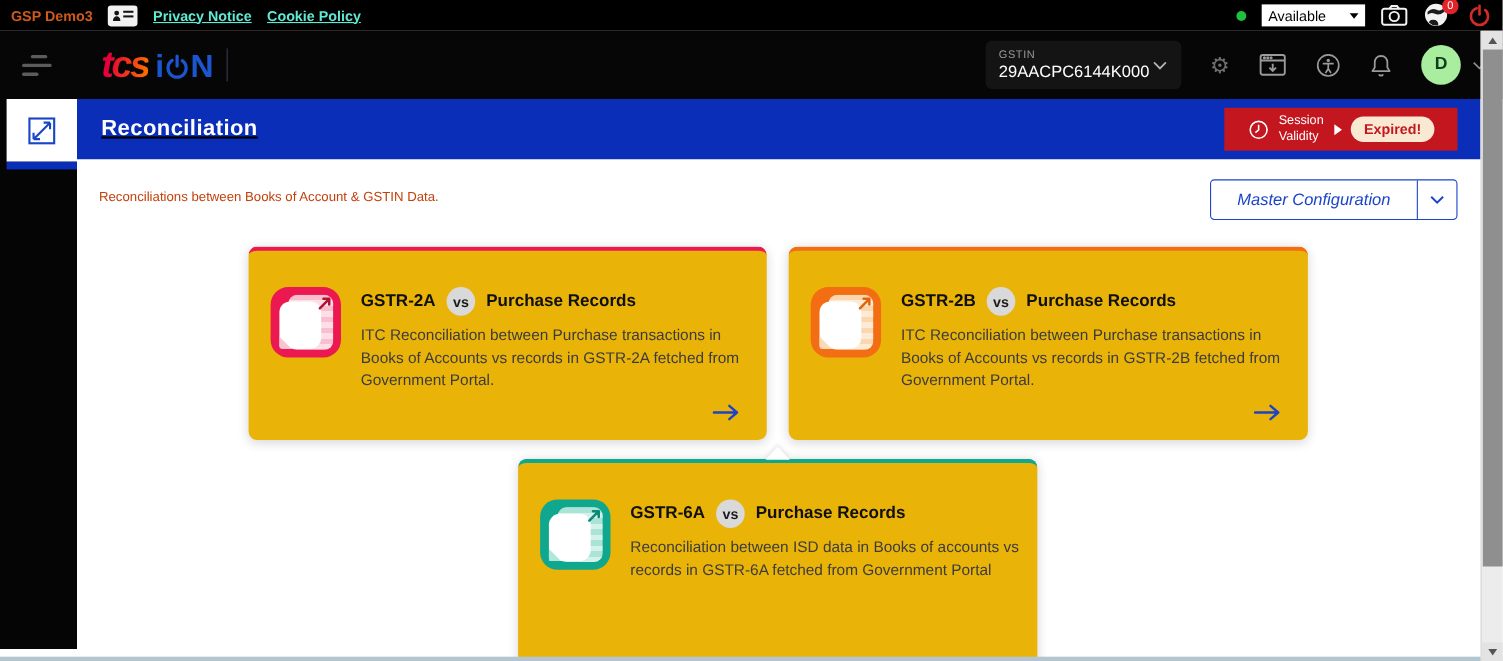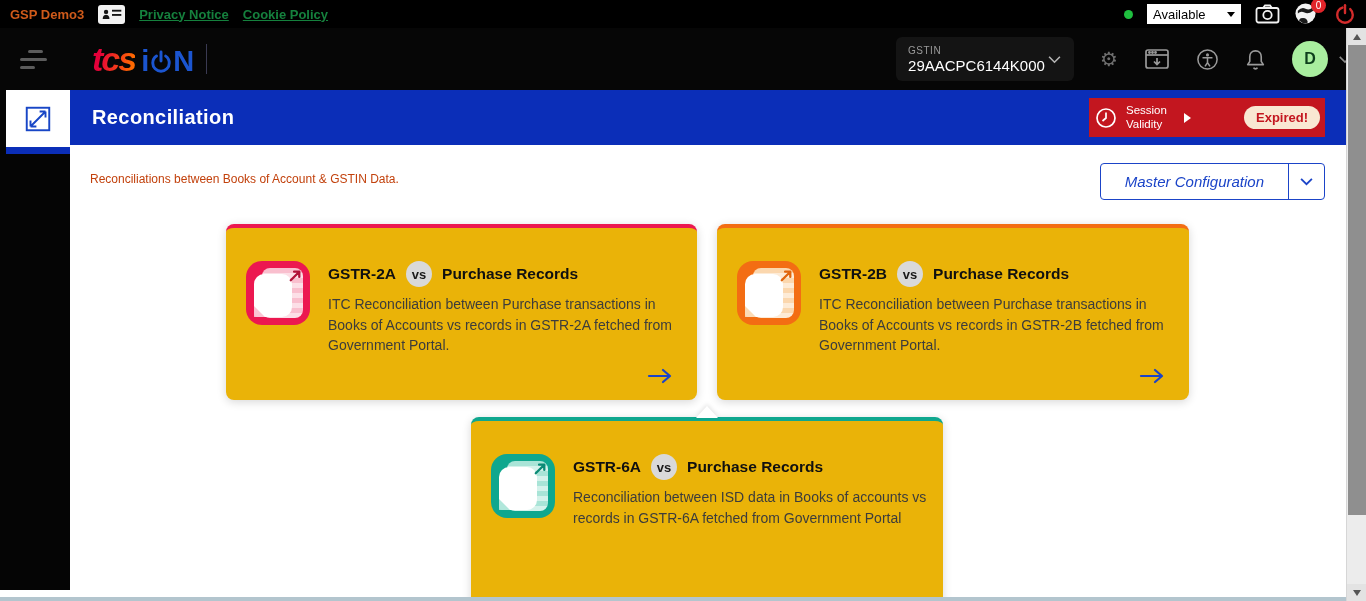--- a/index.html
+++ b/index.html
@@ -6,21 +6,21 @@
   html,body { width:1366px; height:601px; overflow:hidden; background:#fff;
               font-family:"Liberation Sans", sans-serif; }
 
   
   .topbar { position:absolute; left:0; top:0; width:1366px; height:28px;
             background:#000; display:flex; align-items:center; gap:14px;
             padding:0 10px; z-index:30; }
   .brand { color:#cf5a1a; font-weight:bold; font-size:13px; }
   .idcard { width:27px; height:19px; background:#f2f2f2; border-radius:3px;
             display:flex; align-items:center; justify-content:center; }
-  .toplink { color:#15803d; font-size:13px; font-weight:bold;
+  .toplink { color:#5eead4; font-size:13px; font-weight:bold;
              text-decoration:underline; cursor:pointer; }
   .topbar .spacer { flex:1; }
   .presence-dot { width:9px; height:9px; border-radius:50%; background:#1fbf3f; }
   .avail-select { background:#fff; color:#000; font-size:13px; height:20px;
                   width:94px; display:flex; align-items:center; padding:0 6px;
                   gap:4px; cursor:pointer; }
   .avail-select .lbl { flex:1; }
   .tri-down { width:0; height:0; border-left:4px solid transparent;
               border-right:4px solid transparent; border-top:5px solid #000; }
   .globe-wrap { position:relative; width:26px; height:24px; }
@@ -65,24 +65,24 @@
   .sidebar { position:absolute; left:0; top:90px; width:70px; height:500px;
              background:#050505; z-index:10; }
   .side-item { margin-left:6px; width:64px; height:57px; background:#fff;
                display:flex; align-items:center; justify-content:center;
                cursor:pointer; }
   .side-item-strip { margin-left:6px; width:64px; height:7px; }
 
   
   .main { position:absolute; left:70px; top:90px; width:1276px; }
   .titlebar { height:55px; display:flex; align-items:center; padding:0 22px;
-              position:relative; }
+              position:relative;text-decoration:underline; }
   .page-title { color:#fff; font-size:20px; font-weight:600; letter-spacing:0.4px; }
-  .session { position:absolute; right:21px; top:8px; height:39px; width:236px;
-             display:flex; align-items:center; gap:8px; padding:0 5px; }
+  .session { position:absolute; right:21px; top:8px; height:39px; width:212px;
+             display:flex; align-items:center; gap:8px; padding:0 21px; }
   .session-label { color:#fff; font-size:11.5px; line-height:1.2; width:50px; }
   .session-tri { width:0; height:0; border-top:5px solid transparent;
                  border-bottom:5px solid transparent; border-left:7px solid #fff; }
   .session-pill { margin-left:auto; font-size:13px; font-weight:bold;
                   padding:4px 12px; border-radius:13px; }
 
   
   .content { position:absolute; left:70px; top:145px; width:1276px; height:452px;
              background:#fff; }
   .subtitle { position:absolute; left:20px; top:27px; font-size:12px;

